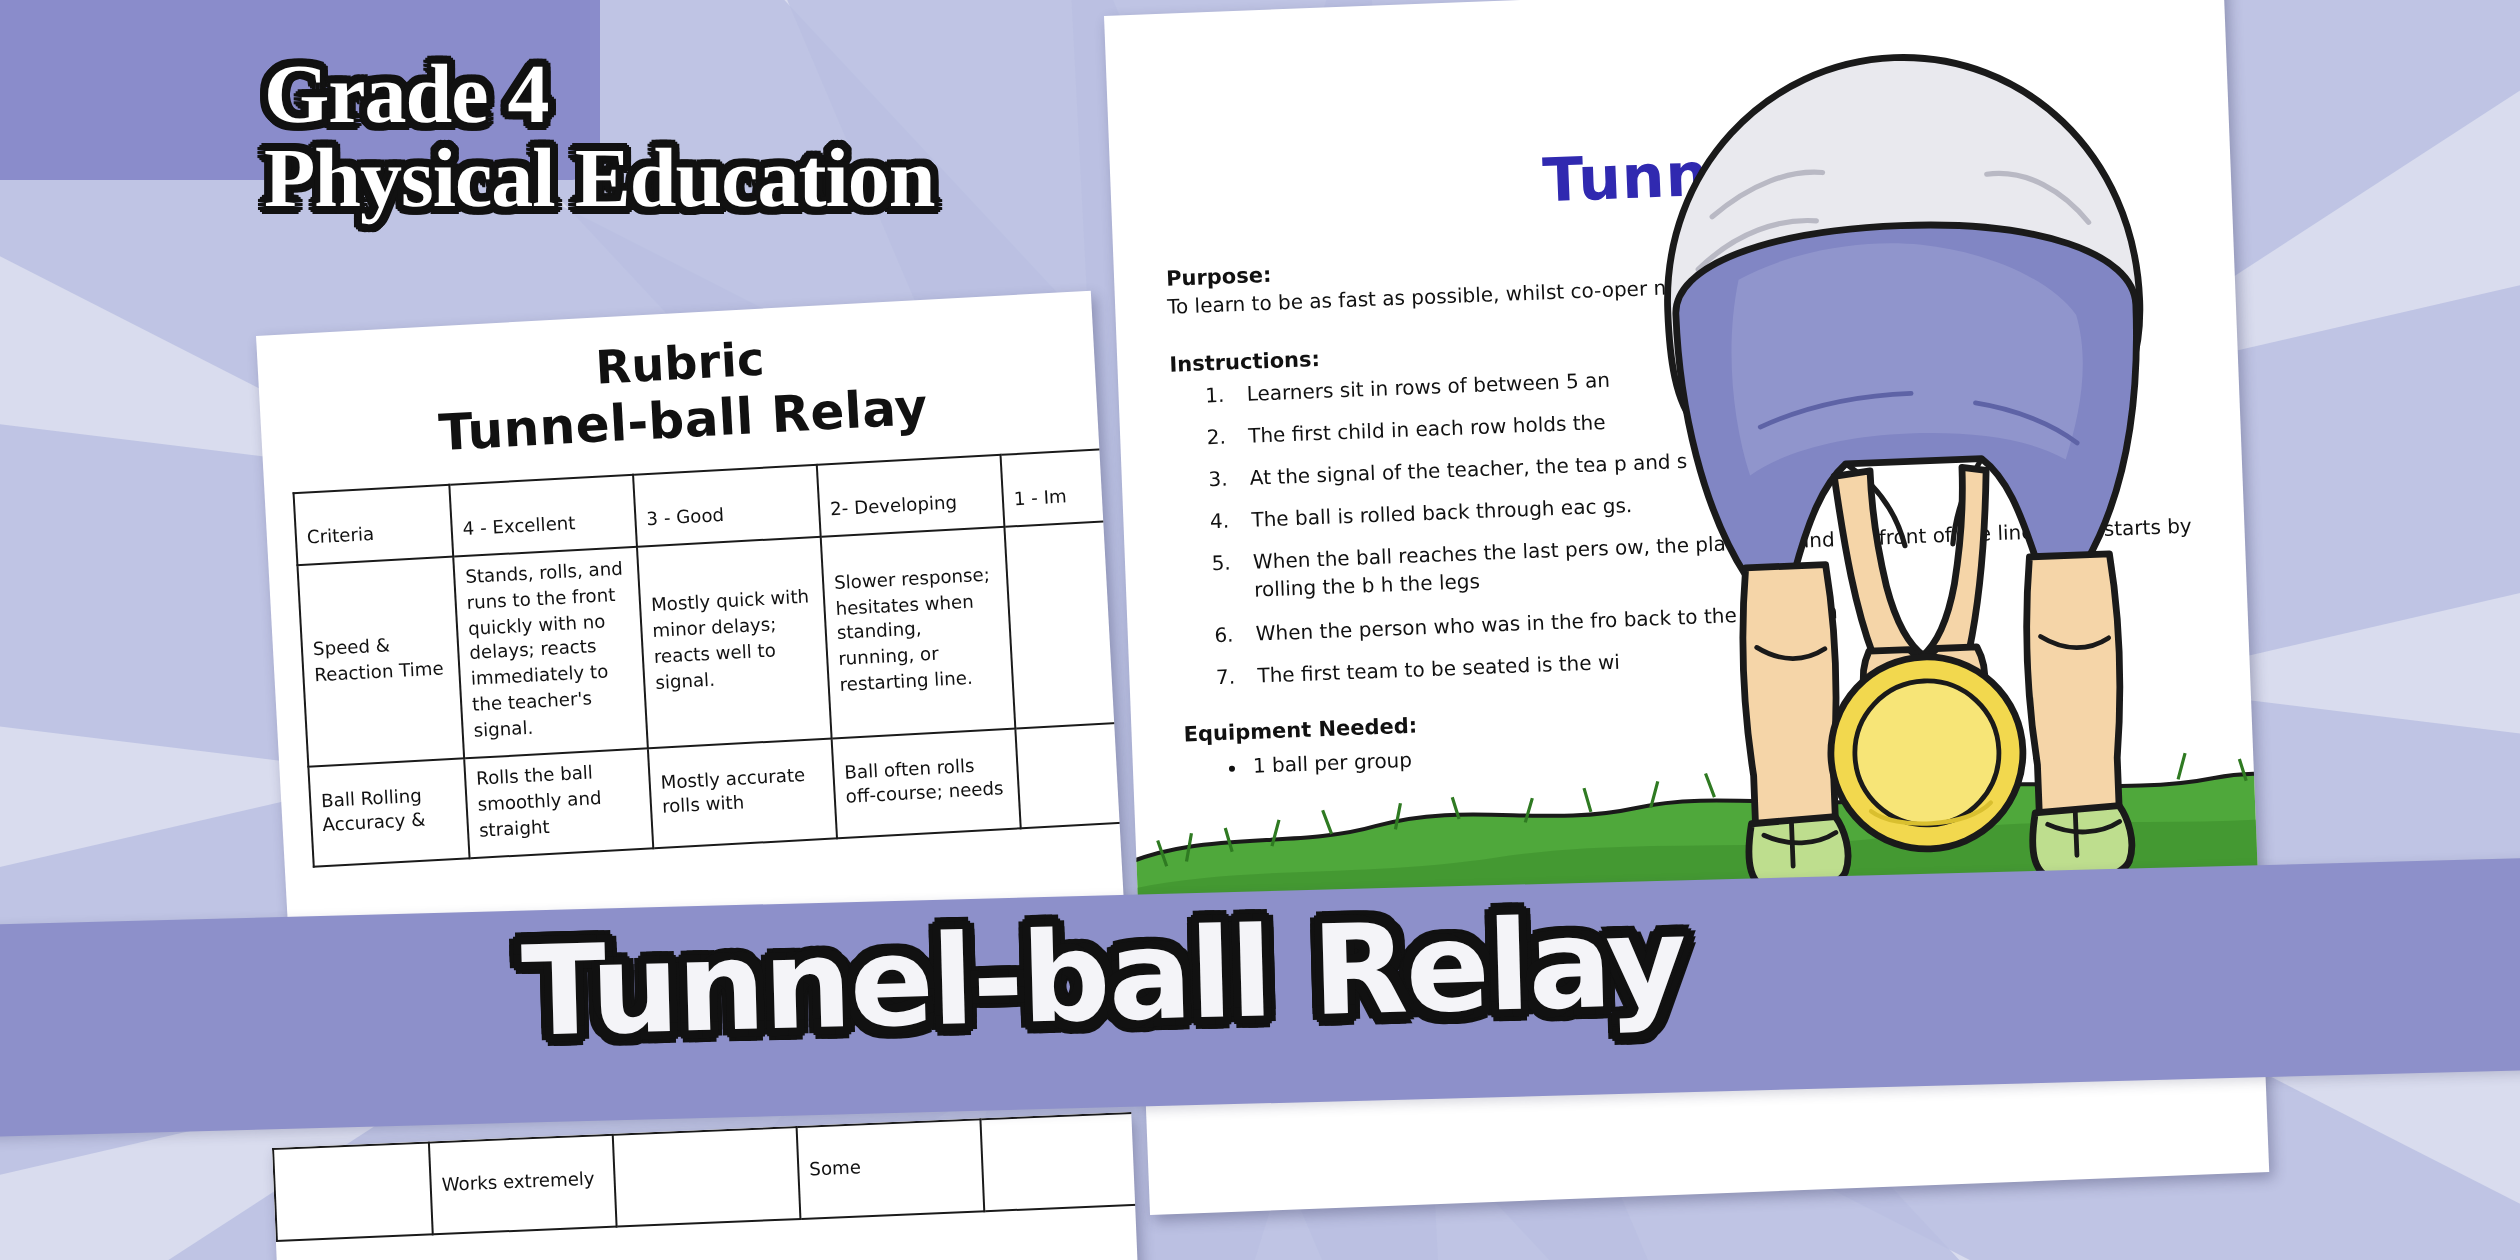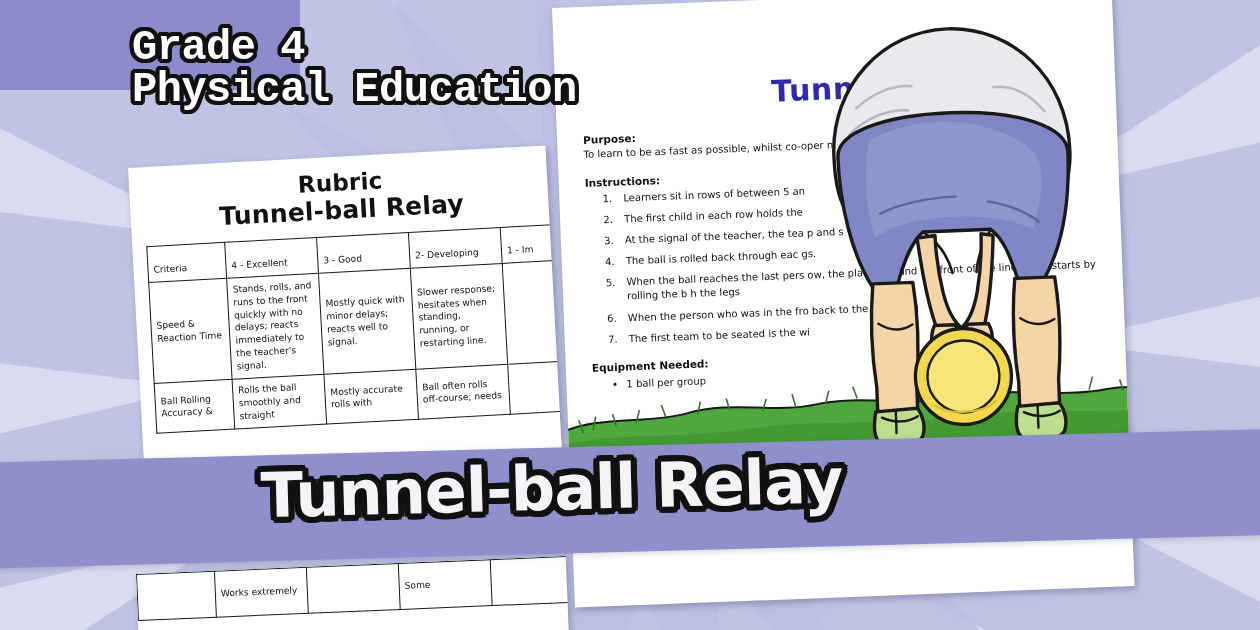--- a/index.html
+++ b/index.html
@@ -106,21 +106,21 @@
 
   
   #grade-badge {
     position:absolute; left:-40px; top:-46px; width:340px; height:136px;
     background:#8a8ccb; border-bottom-right-radius:14px;
     border-bottom-left-radius:0;
   }
   #grade-text {
     position:absolute; left:132px; top:28px; width:480px;
     text-align:left;
-    font-family:Liberation Mono, monospace; font-weight:bold;
+    font-family:Liberation Serif, serif; font-weight:bold;
     color:#ffffff; line-height:.99; letter-spacing:-.5px;
     text-shadow:
       -3px -3px 0 #111, 3px -3px 0 #111, -3px 3px 0 #111, 3px 3px 0 #111,
       -4px 0 0 #111, 4px 0 0 #111, 0 -4px 0 #111, 0 4px 0 #111,
       -2px -4px 0 #111, 2px -4px 0 #111, -2px 4px 0 #111, 2px 4px 0 #111,
       -4px -2px 0 #111, 4px -2px 0 #111, -4px 2px 0 #111, 4px 2px 0 #111;
   }
   #grade-line1 { font-size:42px; }
   #grade-line2 { font-size:42px; }
 

